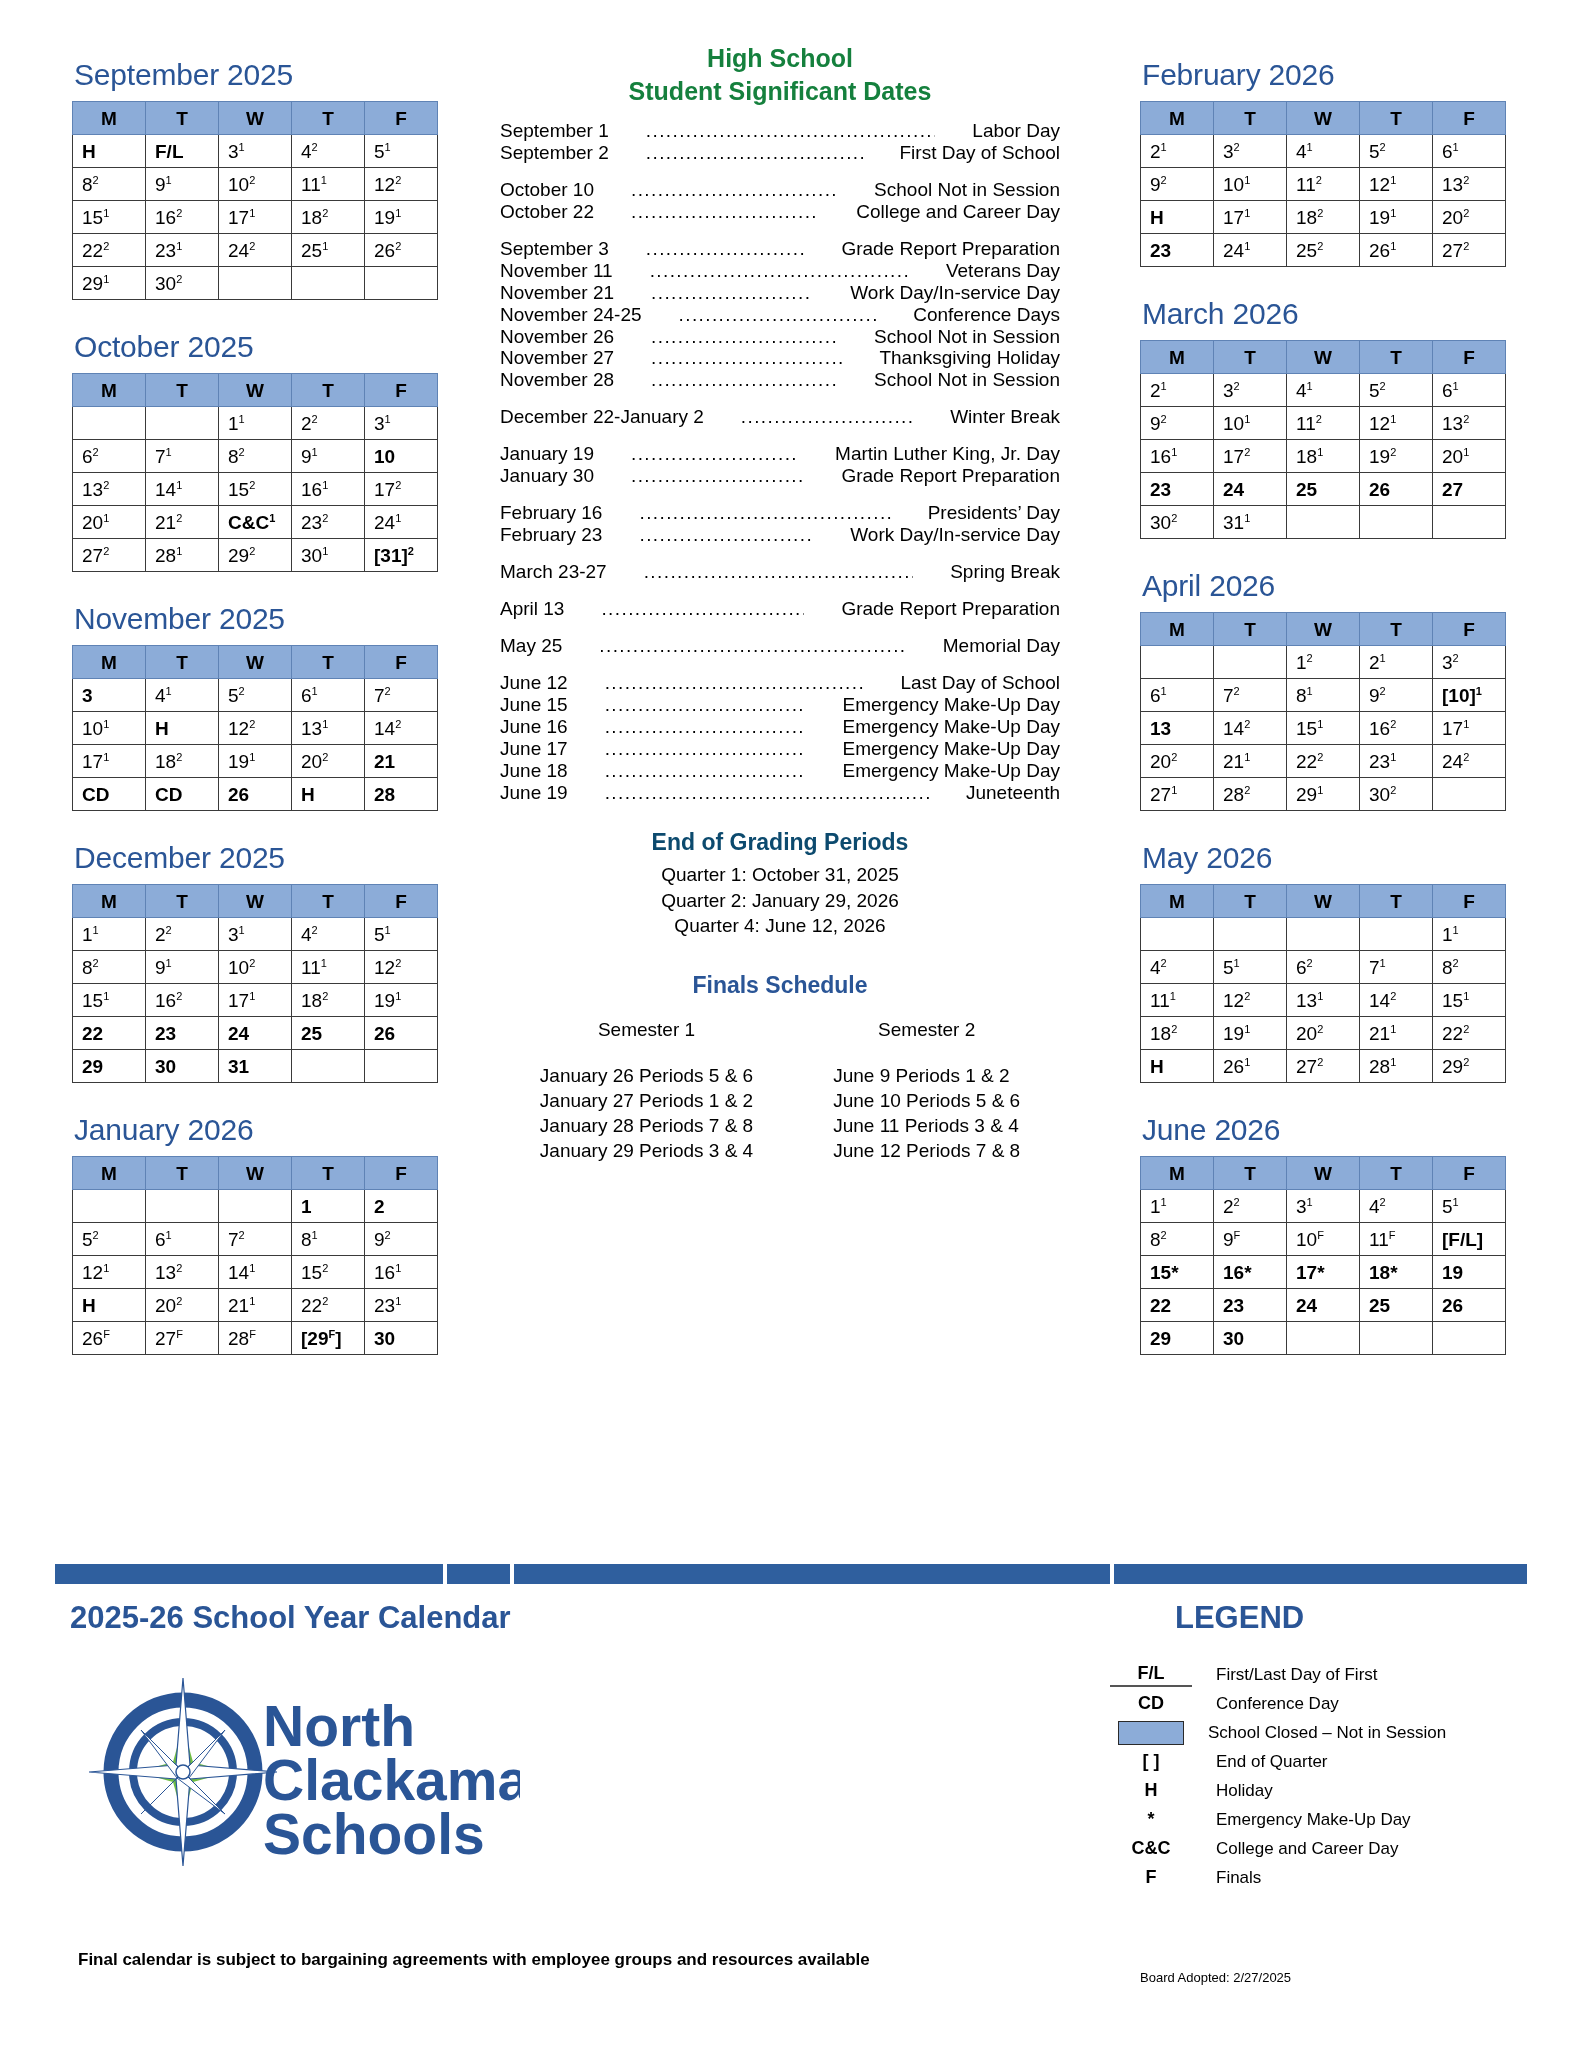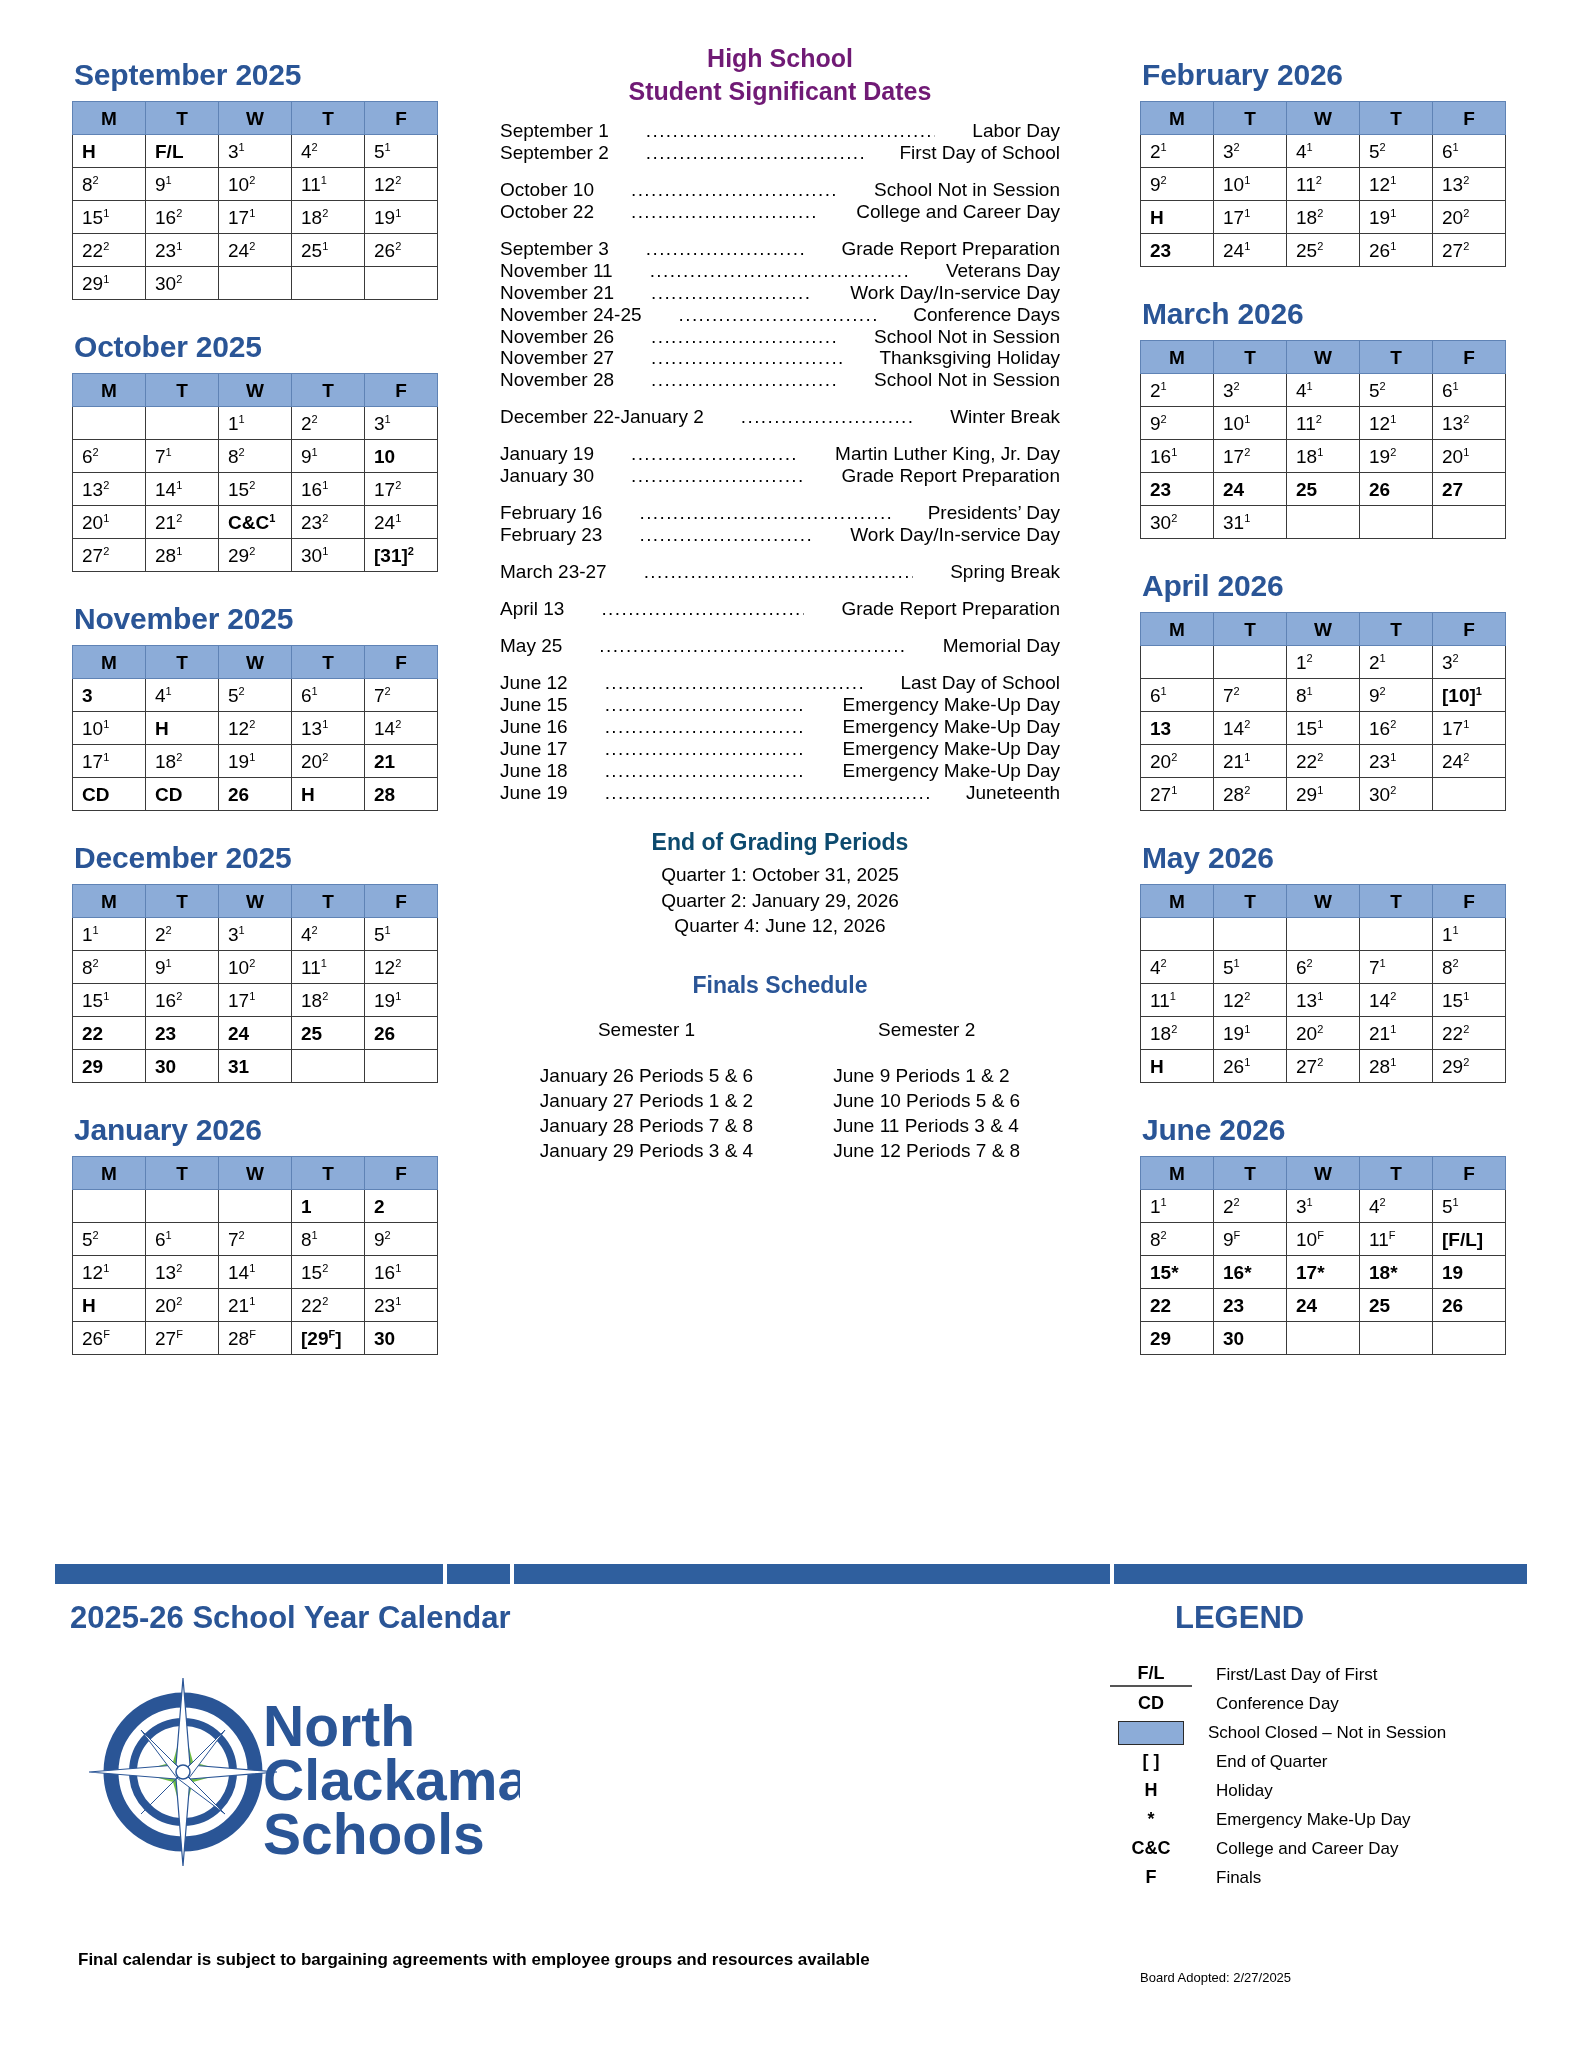--- a/index.html
+++ b/index.html
@@ -17,21 +17,21 @@
   
   .col-left   { position:absolute; left:72px;  top:58px;  width:380px; }
   .col-center { position:absolute; left:500px; top:42px;  width:560px; }
   .col-right  { position:absolute; left:1140px;top:58px;  width:380px; }
 
   
   .month { margin-bottom: 30px; }
   .month-title {
     color:#2a5596;
     font-size:30px;
-    font-weight:bold;
+    font-weight:normal;
     margin:0 0 9px 2px;
     letter-spacing:-0.2px;
   }
   table.cal {
     border-collapse: collapse;
     width: 366px;
     table-layout: fixed;
   }
   table.cal th, table.cal td {
     border:1px solid #3a3a3a;
@@ -52,21 +52,21 @@
   }
   table.cal td { background:#ffffff; text-align:left; padding-left:9px; }
   table.cal td.empty { border-color:#3a3a3a; }
   td.hl { background:#8cacd8; font-weight:bold; text-align:center; padding-left:0; }
   td.bold { font-weight:bold; }
   td.ctr { text-align:center; padding-left:0; }
   sup { font-size:11px; vertical-align:super; line-height:0; }
 
   
   .center-title {
-    color:#701a75;
+    color:#15803d;
     font-weight:bold;
     font-size:25px;
     text-align:center;
     line-height:1.32;
     margin:0 0 12px 0;
   }
   .dates { font-size:19px; line-height:1.155; }
   .dates .row {
     display:flex;
     align-items:flex-end;

